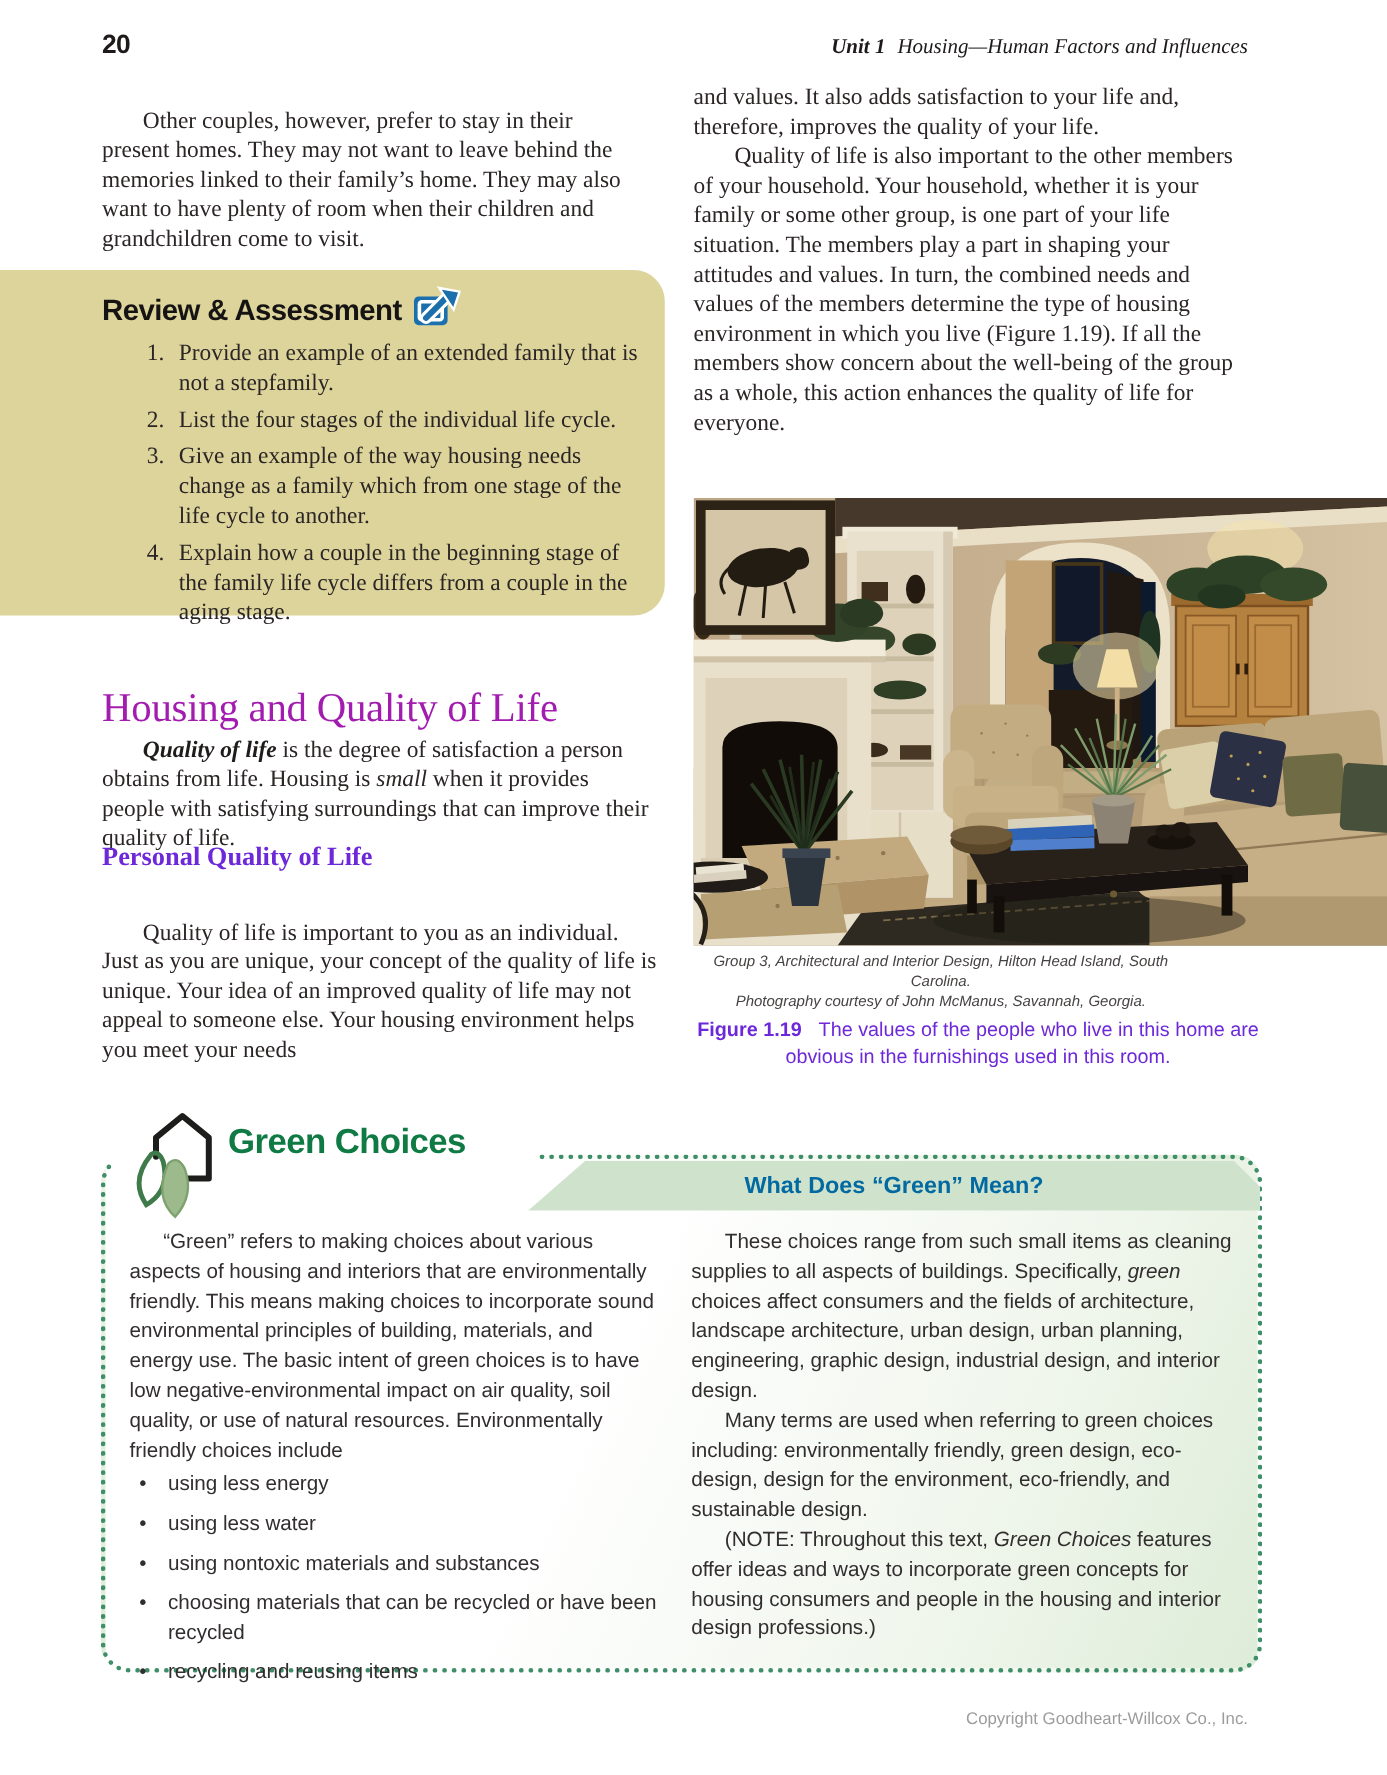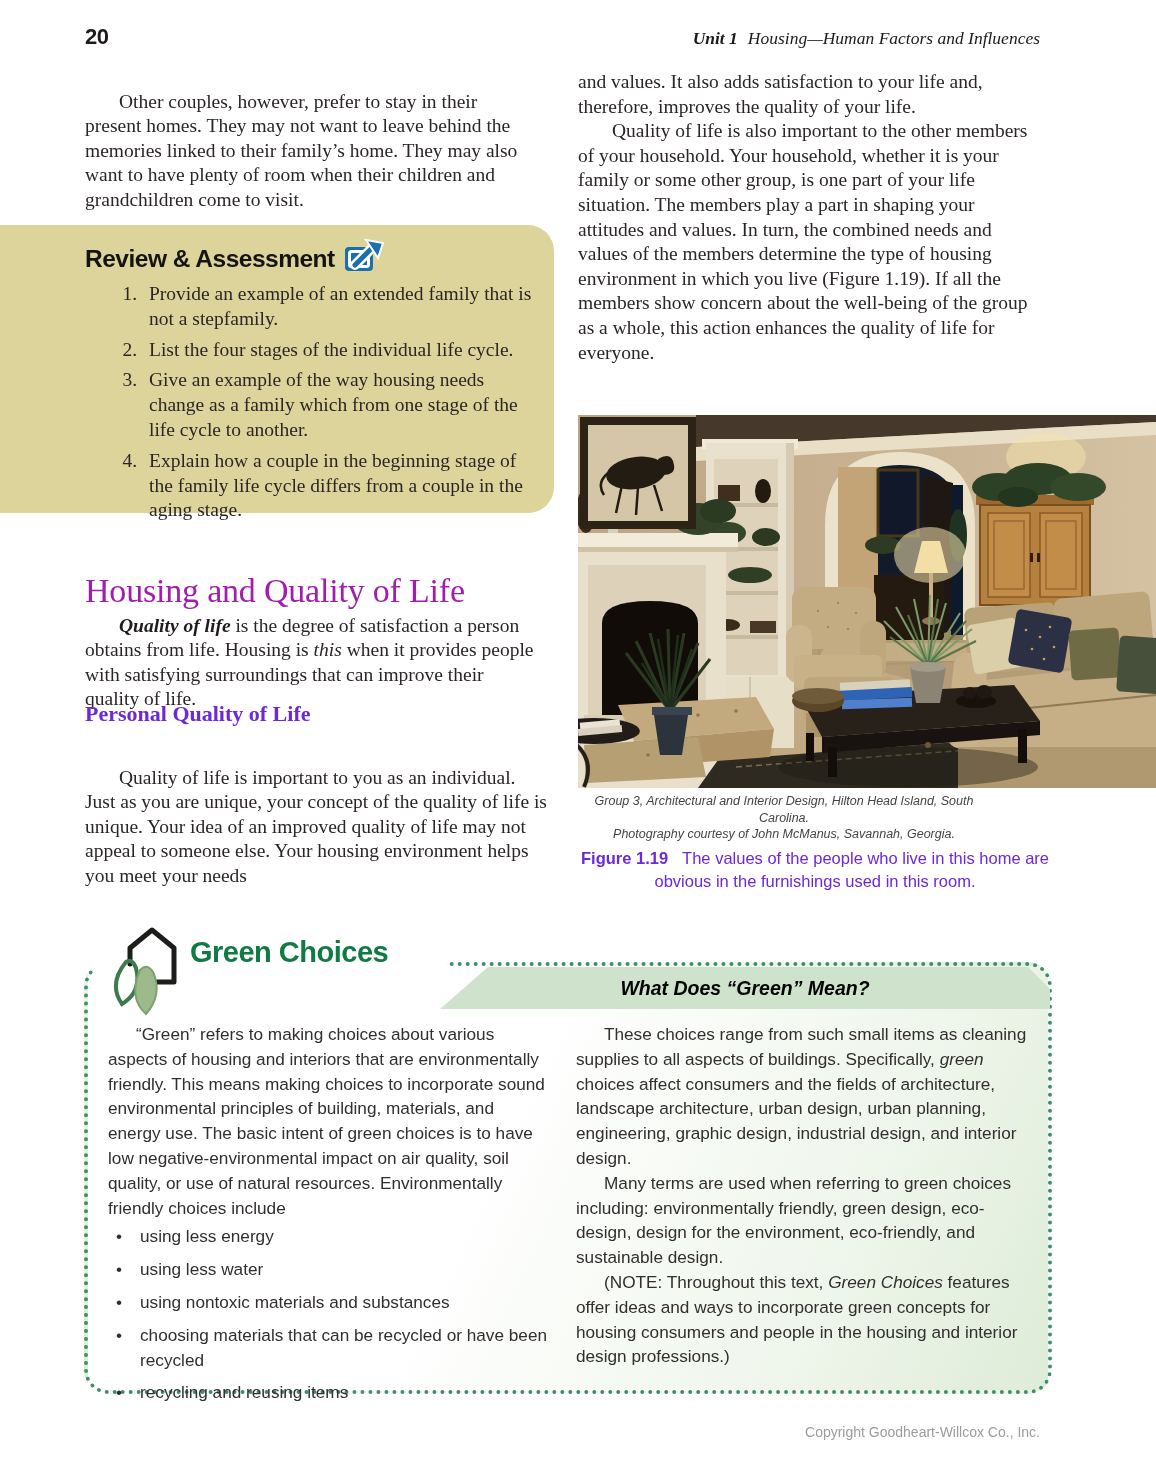--- a/index.html
+++ b/index.html
@@ -43,21 +43,21 @@
   .gbox{position:absolute;left:84px;top:962px;width:968px;height:432px;box-sizing:border-box;
         border:4px dotted #3e8e67;border-radius:24px;
         background:linear-gradient(115deg,#ffffff 42%,#eef5ea 78%,#ddecd8 100%);}
   .gmask{position:absolute;left:6px;top:-12px;width:352px;height:54px;background:#fff;}
   .gicon{position:absolute;left:18px;top:-46px;}
   .gtitle{position:absolute;left:102px;top:-30px;font-family:"Liberation Sans","DejaVu Sans",sans-serif;
           font-weight:bold;font-size:29px;letter-spacing:-0.5px;color:#0f7a44;}
   .gbanner{position:absolute;left:352px;top:1px;width:610px;height:42px;background:#cfe3cc;
            clip-path:polygon(48px 0,calc(100% - 22px) 0,100% 22px,100% 100%,0 100%);
            font-family:"Liberation Sans","DejaVu Sans",sans-serif;font-weight:bold;font-size:19.5px;
-           color:#000000;text-align:center;line-height:42px;font-style:italic;}
+           color:#0369a1;text-align:center;line-height:42px;}
   .gcols{position:absolute;left:20px;top:56px;display:flex;gap:28px;
          font-family:"Liberation Sans","DejaVu Sans",sans-serif;font-size:17.2px;line-height:24.8px;color:#322e2f;}
   .gcol-l{width:440px;}
   .gcol-r{width:462px;}
   .gcols p{margin:0;}
   .gind{text-indent:28px;}
   .gbul{list-style:none;margin:4px 0 0 0;padding:0;}
   .gbul li{position:relative;padding-left:32px;margin-bottom:8px;}
   .gbul li::before{content:"•";position:absolute;left:8px;}
   
@@ -104,21 +104,21 @@
         <span class="rv-text">Give an example of the way housing needs change as a family which from one stage of the life cycle to another.</span>
     </div>
     <div class="rv-item">
       <span class="rv-num">4.</span>
         <span class="rv-text">Explain how a couple in the beginning stage of the family life cycle differs from a couple in the aging stage.</span>
     </div>
   </div>
 
   <div class="h1">Housing and Quality of Life</div>
 
-  <p class="serif-p ind p2"><span class="term">Quality of life</span><span> is the degree of satisfaction a person obtains from life. Housing is </span><span class="it">this</span><span> when it provides people with satisfying surroundings that can improve their quality of life.</span></p>
+  <p class="serif-p ind p2"><span class="term">Quality of life</span><span> is the degree of satisfaction a person obtains from life. Housing is </span><span class="it">small</span><span> when it provides people with satisfying surroundings that can improve their quality of life.</span></p>
 
   <div class="h2">Personal Quality of Life</div>
   <p class="serif-p ind p3">Quality of life is important to you as an individual. Just as you are unique, your concept of the quality of life is unique. Your idea of an improved quality of life may not appeal to someone else. Your housing environment helps you meet your needs</p>
 
   <svg class="photo" viewBox="0 0 578 373" preserveAspectRatio="none">
     <defs>
       <linearGradient id="wall" x1="0" y1="0" x2="1" y2="0">
         <stop offset="0" stop-color="#bda585"></stop>
           <stop offset="0.6" stop-color="#c9b494"></stop>
           <stop offset="1" stop-color="#d4c2a2"></stop>

